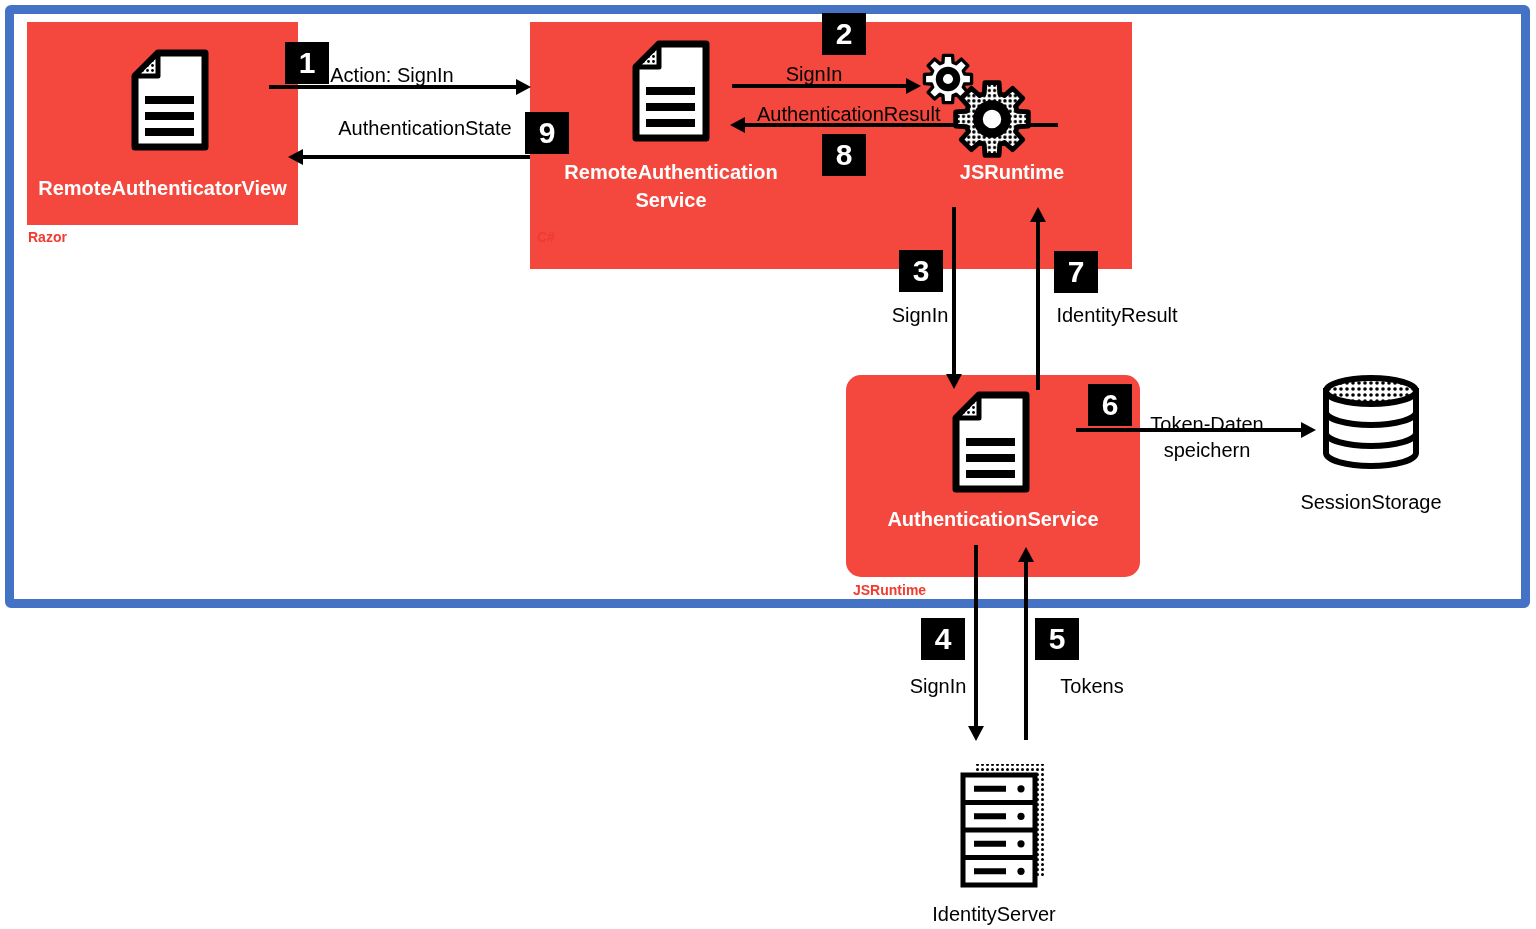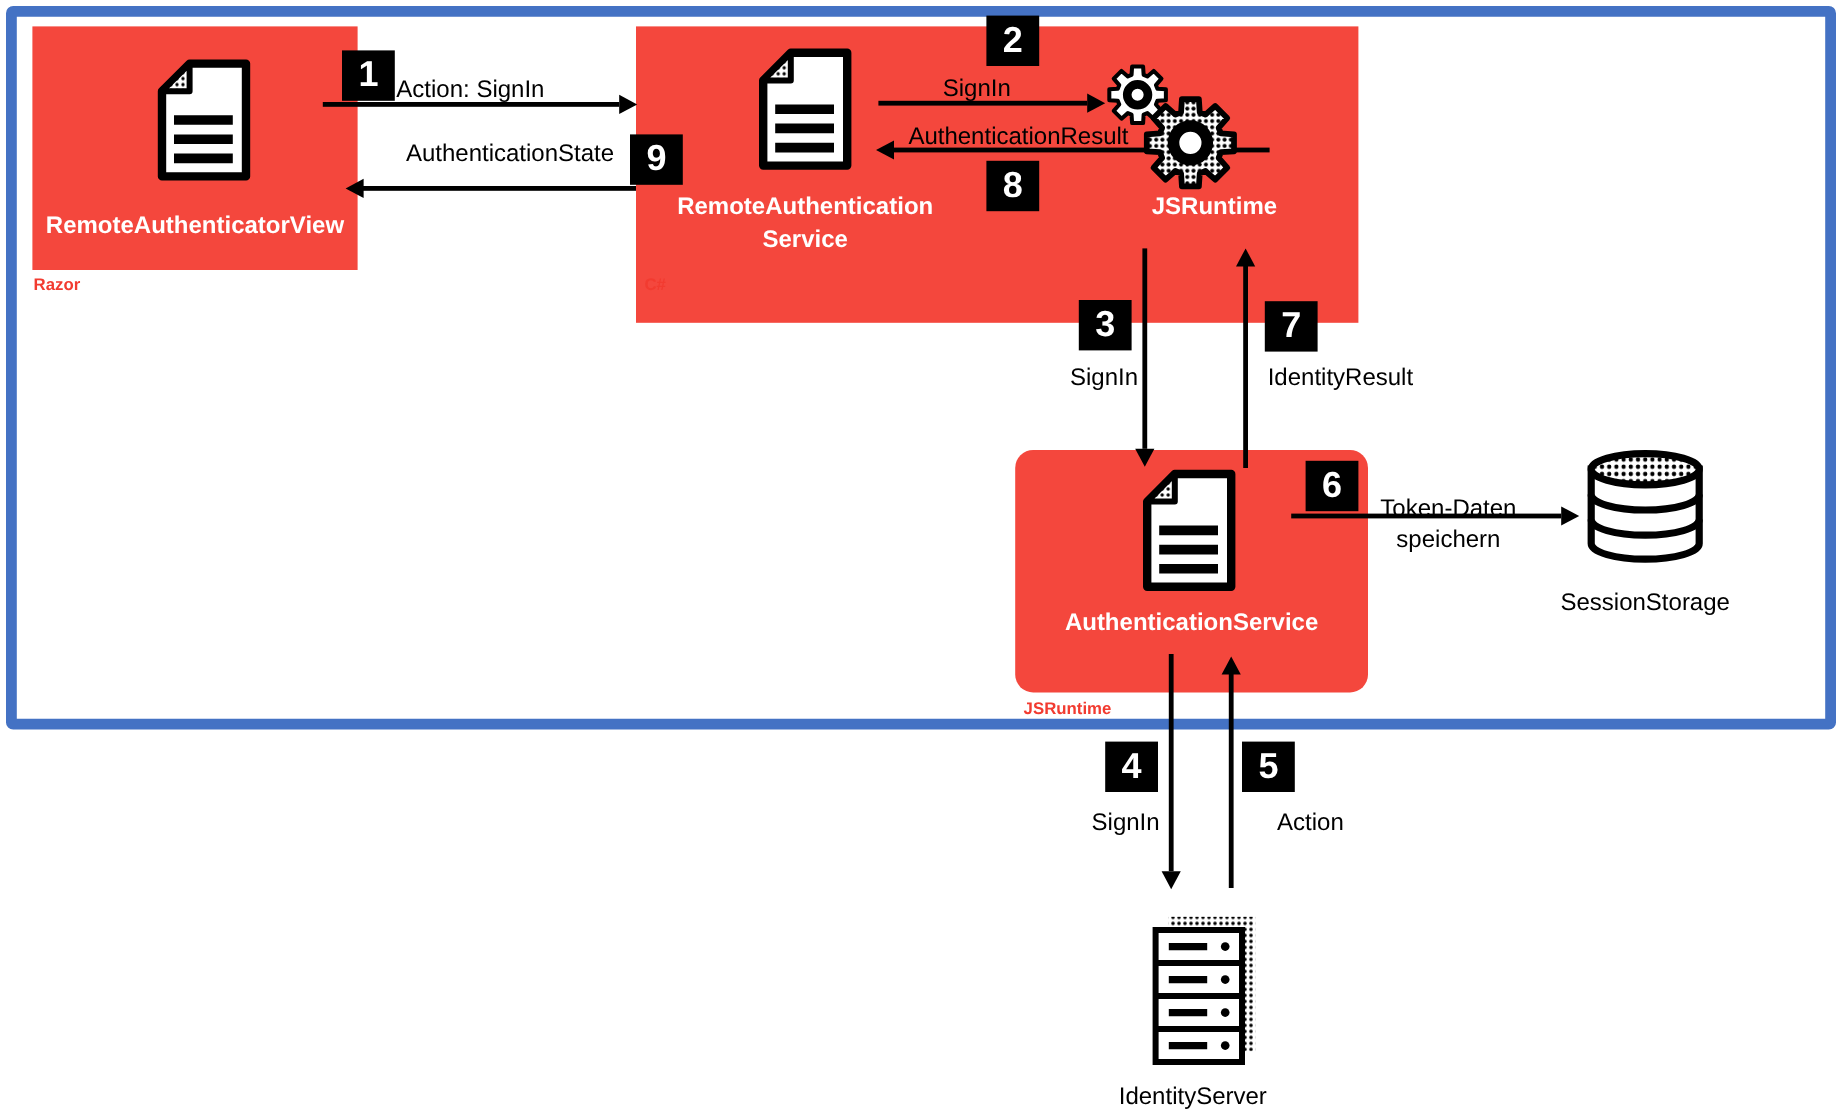--- a/index.html
+++ b/index.html
@@ -91,21 +91,21 @@
   <div class="badge" style="left:822px;top:134px;">8</div>
   <div class="badge" style="left:525px;top:112px;">9</div>
 
   <div class="lbl" style="left:302px;top:62px;">Action: SignIn</div>
   <div class="lbl" style="left:335px;top:115px;">AuthenticationState</div>
   <div class="lbl" style="left:724px;top:61px;">SignIn</div>
   <div class="lbl" style="left:757px;top:101px;">AuthenticationResult</div>
   <div class="lbl" style="left:830px;top:302px;">SignIn</div>
   <div class="lbl" style="left:1027px;top:302px;">IdentityResult</div>
   <div class="lbl" style="left:848px;top:673px;">SignIn</div>
-  <div class="lbl" style="left:1002px;top:673px;">Action</div>
+  <div class="lbl" style="left:1002px;top:673px;">Tokens</div>
   <div class="lbl" style="left:1117px;top:411px;">
     <span style="display:block">Token-Daten</span>
     <span style="display:block">speichern</span>
   </div>
 
   <div class="lbl" style="left:1281px;top:489px;">SessionStorage</div>
   <div class="lbl" style="left:904px;top:901px;">IdentityServer</div>
 
   <svg class="icon" style="left:130px;top:48px;" width="80" height="104" viewBox="0 0 80 104">
     <defs>

